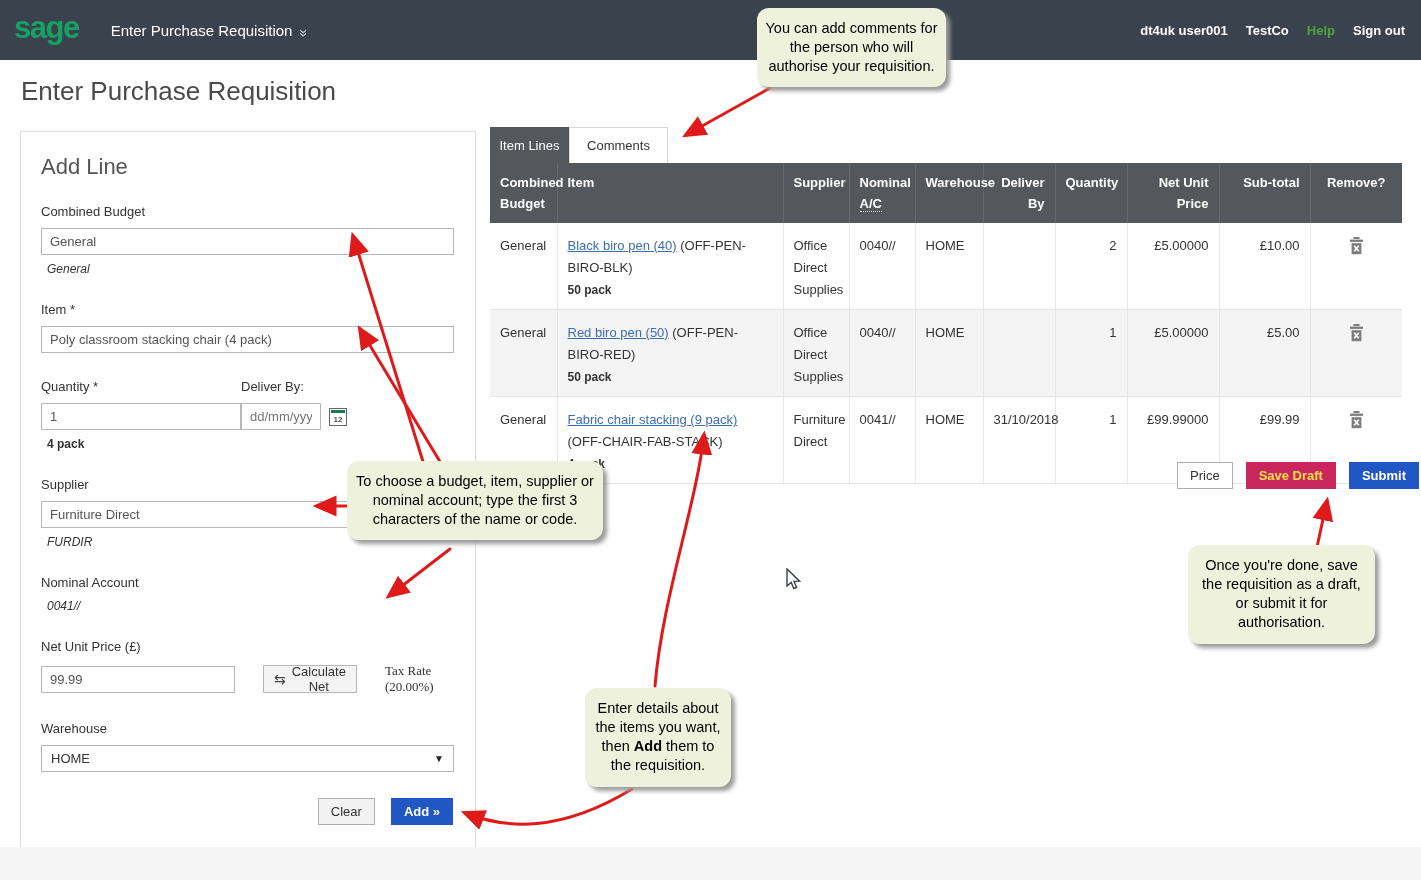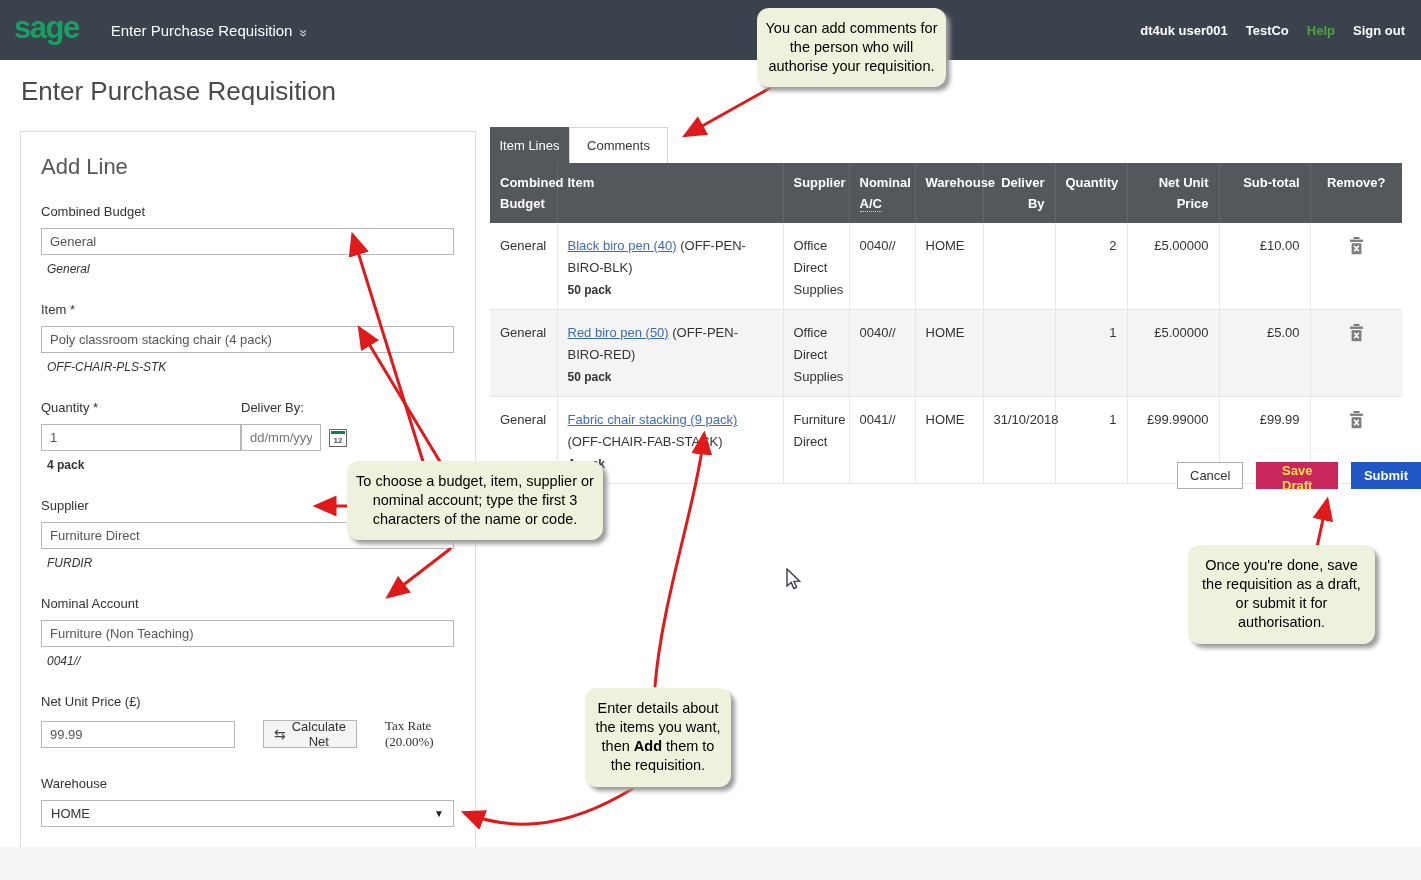--- a/index.html
+++ b/index.html
@@ -108,21 +108,20 @@
 
   <div class="field">
     <label>Combined Budget</label>
     <input class="tbox" type="text" value="General" style="">
     <div class="hint">General</div>
   </div>
 
   <div class="field">
     <label>Item *</label>
     <input class="tbox" type="text" value="Poly classroom stacking chair (4 pack)" style="">
-    <div class="hint">OFF-CHAIR-PLS-STK</div>
   </div>
 
   <div class="field two-col">
     <div>
       <label>Quantity *</label>
       <input class="tbox small" type="text" value="1" style="">
       <div class="hint bold">4 pack</div>
     </div>
     <div>
       <label>Deliver By:</label>
@@ -137,21 +136,20 @@
   </div>
 
   <div class="field">
     <label>Supplier</label>
     <input class="tbox" type="text" value="Furniture Direct" style="">
     <div class="hint">FURDIR</div>
   </div>
 
   <div class="field">
     <label>Nominal Account</label>
-    <input class="tbox" type="text" value="Furniture (Non Teaching)" style="">
     <div class="hint">0041//</div>
   </div>
 
   <div class="field">
     <label>Net Unit Price (£)</label>
     <div class="price-row">
       <input class="tbox small" type="text" value="99.99" style="">
       <button class="calc-btn">
           <span class="sw">⇆</span>
           <span>Calculate Net</span>
@@ -257,21 +255,21 @@
                 <rect x="1" y="2.6" width="13" height="2.3" fill="#7d7d7d"></rect>
                 <rect x="2.6" y="6.2" width="9.8" height="11" fill="#7d7d7d"></rect>
                 <path d="M5.2,8.8 L9.8,14.2 M9.8,8.8 L5.2,14.2" stroke="#fff" stroke-width="1.7"></path>
               </svg></button></td>
   </tr>
       </tbody>
   </table>
 </div>
 
 <div class="actions">
-  <button class="btn white">Cancel</button>
+  <button class="btn white">Price</button>
   <button class="btn pink">Save Draft</button>
   <button class="btn blue">Submit</button>
 </div>
 
 <div class="callout co-comments">You can add comments for the person who will authorise your requisition.</div>
 <div class="callout co-choose">To choose a budget, item, supplier or nominal account; type the first 3 characters of the name or code.</div>
 <div class="callout co-enter"><span>Enter details about the items you want, then </span><b>Add</b><span> them to the requisition.</span></div>
 <div class="callout co-done">Once you're done, save the requisition as a draft, or submit it for authorisation.</div>
 
 <svg class="arrows" width="1421" height="880">

